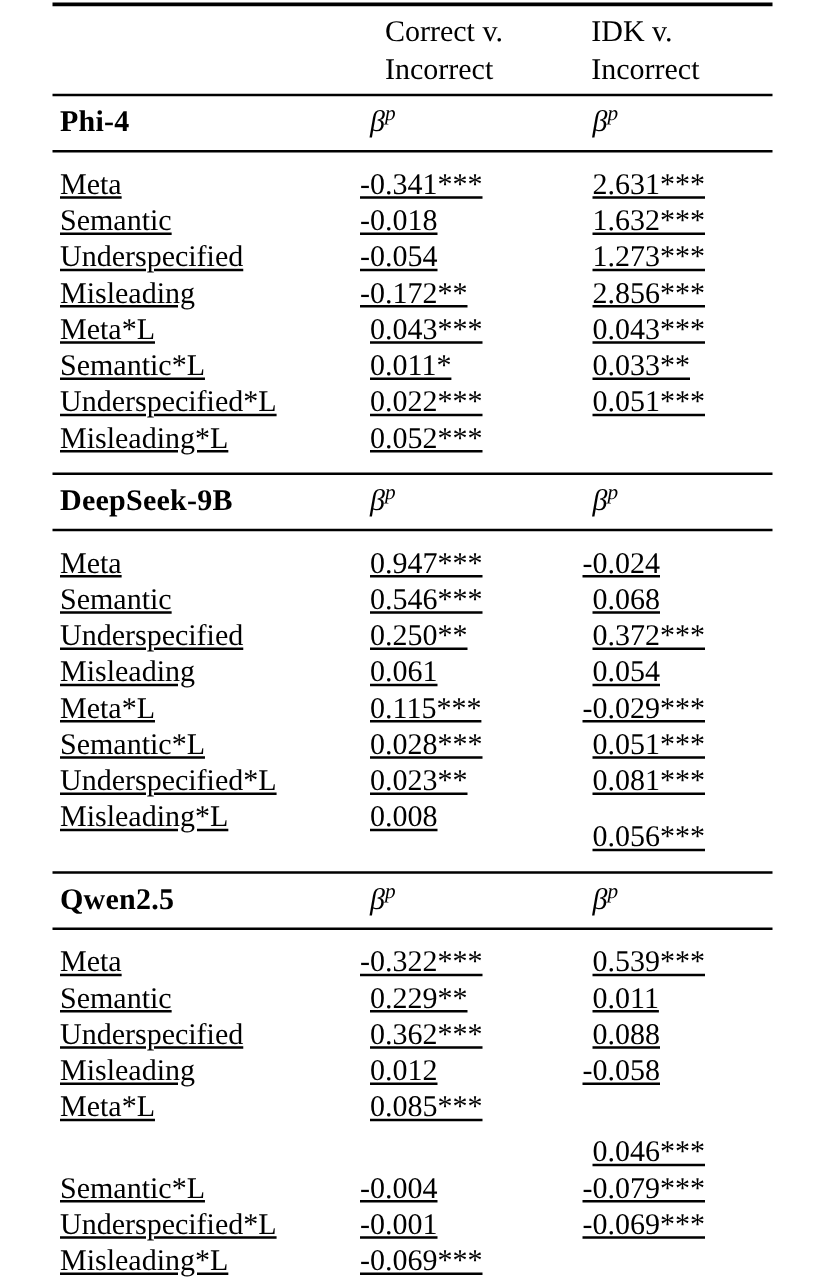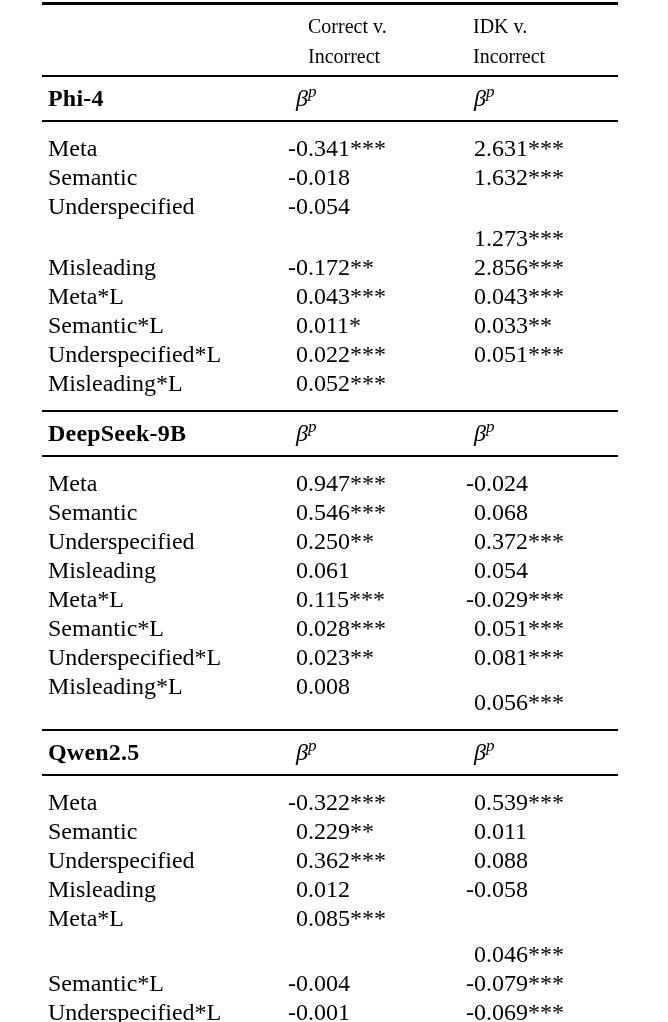--- a/index.html
+++ b/index.html
@@ -26,21 +26,21 @@
   .rule.thin  { height: 2px; }
   .grid-row {
     display: grid;
     grid-template-columns: 246px 178px 152px;
   }
   
   .col-headers {
     padding: 6px 0 4px 0;
   }
   .col-head {
-    font-size: 20px;
+    font-size: 24px;
     line-height: 30px;
   }
   .col-head.c1 { padding-left: 20px; }
   .col-head.c2 { padding-left: 7px; }
   
   .section-head {
     padding: 6px 0;
   }
   .section-head .cell {
     font-size: 24px;
@@ -55,20 +55,21 @@
     padding-left: 8px;
     font-style: italic;
   }
   .beta-cell sup {
     font-size: 17px;
     line-height: 0;
   }
   
   .data-block {
     padding: 12px 0;
+    text-decoration: underline;
   }
   .data-row .cell {
     font-size: 24px;
     line-height: 29px;
   }
   .cell.label { padding-left: 6px; }
   .cell.num   { white-space: pre; }
 </style>
 </head>
 <body>
@@ -106,21 +107,21 @@
       <div class="cell num" style="padding-left: 8px;">2.631***</div>
     </div>
     <div class="grid-row data-row">
       <div class="cell label">Semantic</div>
       <div class="cell num">-0.018</div>
       <div class="cell num" style="padding-left: 8px;">1.632***</div>
     </div>
     <div class="grid-row data-row">
       <div class="cell label">Underspecified</div>
       <div class="cell num">-0.054</div>
-      <div class="cell num" style="padding-left: 8px; margin-top: 32px;">1.273***</div>
+      <div class="cell num" style="padding-left: 8px;">1.273***</div>
     </div>
     <div class="grid-row data-row">
       <div class="cell label">Misleading</div>
       <div class="cell num">-0.172**</div>
       <div class="cell num" style="padding-left: 8px;">2.856***</div>
     </div>
     <div class="grid-row data-row">
       <div class="cell label">Meta*L</div>
       <div class="cell num" style="padding-left: 8px;">0.043***</div>
       <div class="cell num" style="padding-left: 8px;">0.043***</div>

